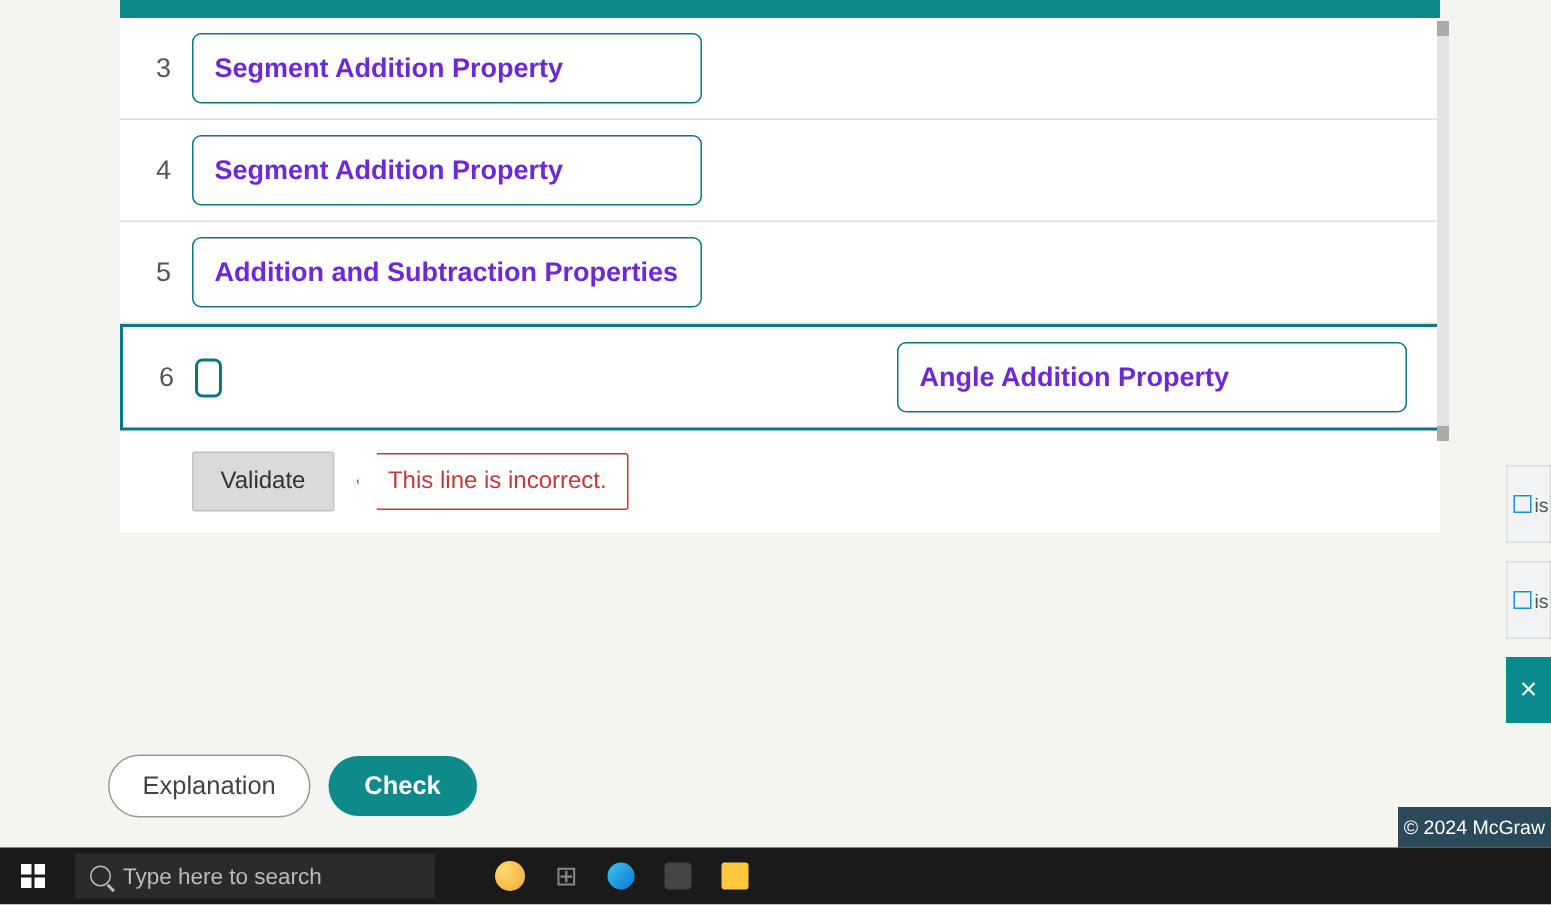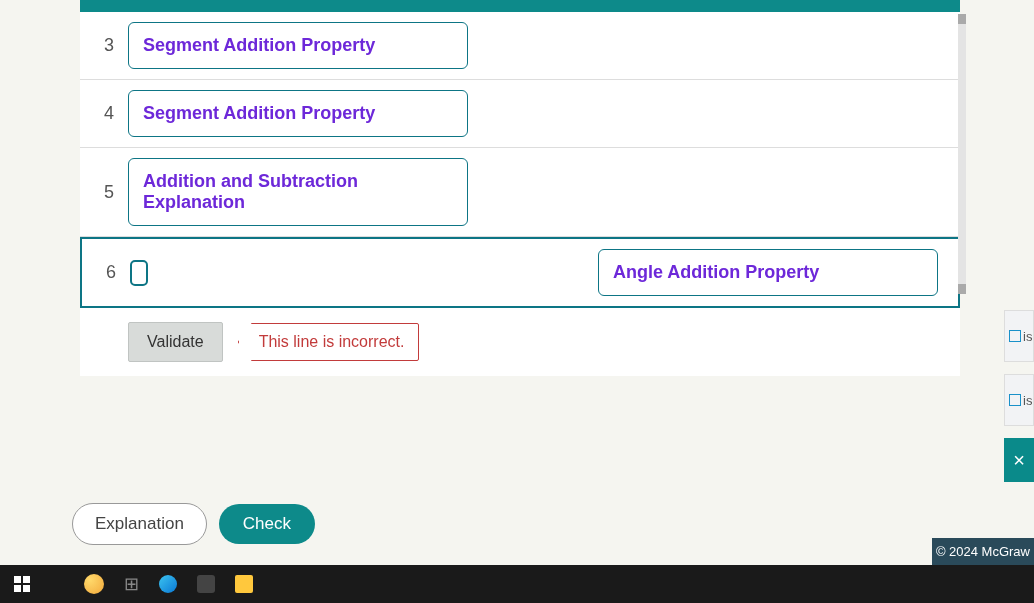--- a/index.html
+++ b/index.html
@@ -122,21 +122,21 @@
       font-size: 17px;
       color: #444;
       cursor: pointer;
     }
     .check-btn {
       background: #0d8a8a;
       border: none;
       border-radius: 22px;
       padding: 10px 24px;
       font-size: 17px;
-      font-weight: 400;
+      font-weight: 700;
       color: #fff;
       cursor: pointer;
     }
     .side-boxes {
       position: absolute;
       right: 0;
       top: 130px;
       width: 30px;
     }
     .side-item {
@@ -215,21 +215,21 @@
     <div class="reason-box">Segment Addition Property</div>
   </div>
 
   <div class="proof-row">
     <div class="step-num">4</div>
     <div class="reason-box">Segment Addition Property</div>
   </div>
 
   <div class="proof-row">
     <div class="step-num">5</div>
-    <div class="reason-box">Addition and Subtraction Explanation</div>
+    <div class="reason-box">Addition and Subtraction Properties</div>
   </div>
 
   <div class="proof-row active">
     <div class="step-num">6</div>
     <div class="statement">
       <span class="input-slot"></span>
     </div>
     <div class="reason-box">Angle Addition Property</div>
   </div>
 
@@ -266,20 +266,24 @@
 
 <div class="taskbar">
   <div class="win-start">
     <svg width="16" height="16" viewBox="0 0 16 16">
       <rect x="0" y="0" width="7" height="7" fill="#fff"></rect>
       <rect x="9" y="0" width="7" height="7" fill="#fff"></rect>
       <rect x="0" y="9" width="7" height="7" fill="#fff"></rect>
       <rect x="9" y="9" width="7" height="7" fill="#fff"></rect>
     </svg>
   </div>
+  <div class="search-box">
+    <span class="search-icon"></span>
+    <span>Type here to search</span>
+  </div>
   <div class="task-icons">
     <span style="width:20px;height:20px;background:radial-gradient(circle at 30% 30%, #ffd96b, #f2a93b);border-radius:50%;display:inline-block;"></span>
     <span style="color:#888;">⊞</span>
     <span style="width:18px;height:18px;background:linear-gradient(135deg,#3cc4f0,#0a78d4);border-radius:50%;display:inline-block;"></span>
     <span style="width:18px;height:18px;background:#444;border-radius:3px;display:inline-block;"></span>
     <span style="width:18px;height:18px;background:#ffc83d;border-radius:2px;display:inline-block;"></span>
   </div>
 </div>
 
 </body></html>

